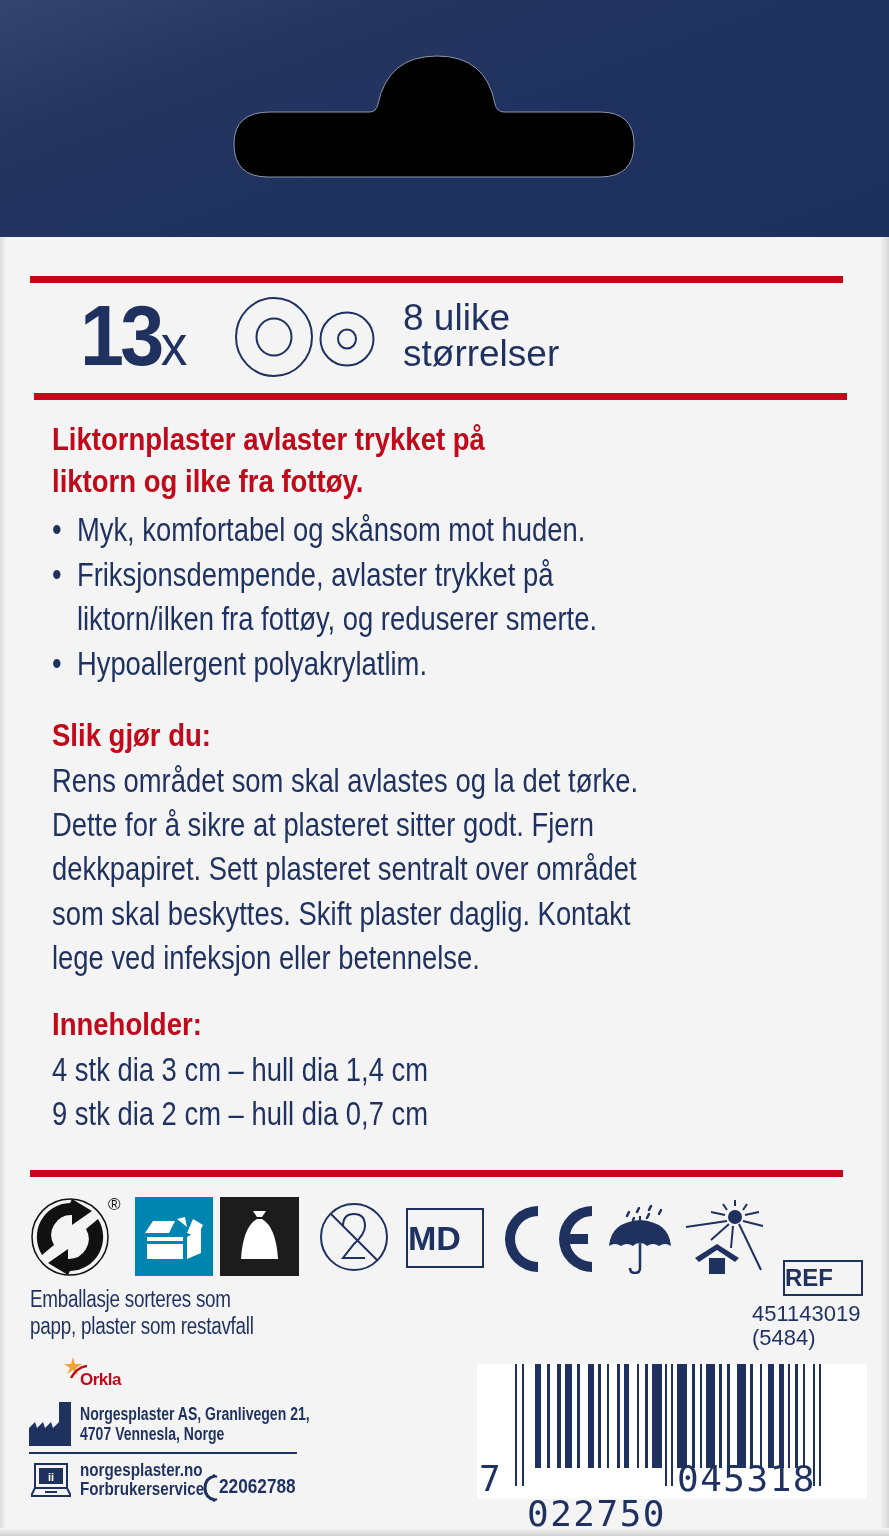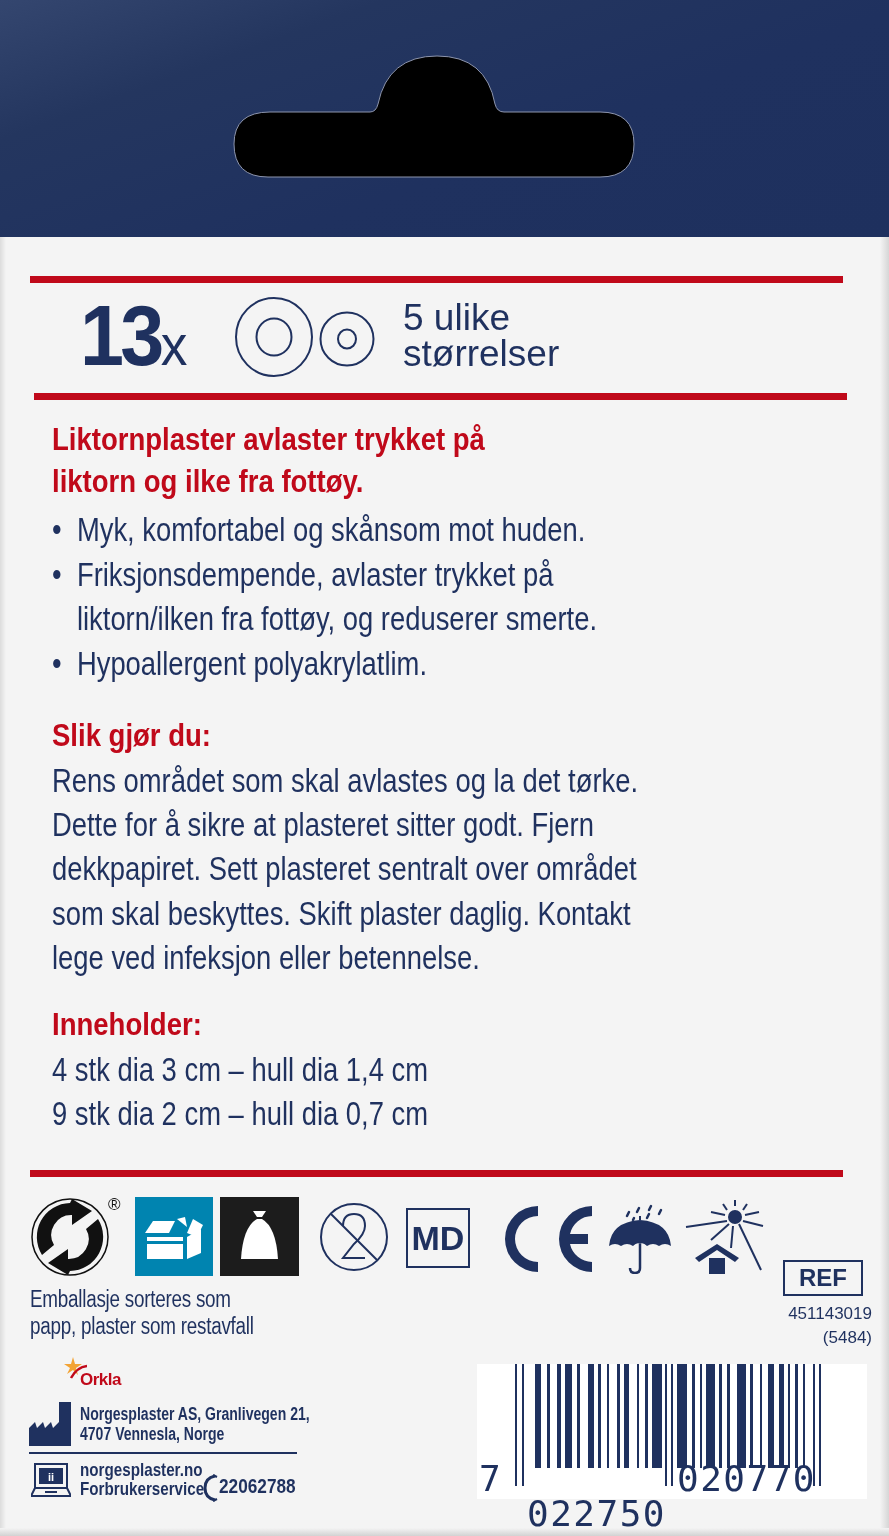--- a/index.html
+++ b/index.html
@@ -16,22 +16,22 @@
   .sizes { left:403px; top:300px; font-size:37px; line-height:36px; color:#1f315f; }
   .headline { left:52px; top:418px; font-size:32px; font-weight:bold; line-height:42px; color:#c0091a; transform:scaleX(0.86); transform-origin:left top; }
   .bullets { left:52px; top:508px; font-size:33px; line-height:44.5px; color:#1f315f; transform:scaleX(0.83); transform-origin:left top; }
   .bullets .li { display:block; }
   .bullets .dot { display:inline-block; width:30px; }
   .bullets .indent { padding-left:30px; }
   .sec-title { font-size:32px; font-weight:bold; color:#c0091a; transform:scaleX(0.86); transform-origin:left top; line-height:40px; }
   .body-text { font-size:33px; line-height:44.2px; color:#1f315f; transform:scaleX(0.83); transform-origin:left top; }
   .icons svg { position:absolute; }
   .recycle-text { left:30px; top:1286px; font-size:23px; line-height:27px; color:#1f315f; transform:scaleX(0.82); transform-origin:left top; letter-spacing:-0.3px; }
-  .ref-box { position:absolute; left:783px; top:1260px; width:80px; height:36px; border:2px solid #1f315f; box-sizing:border-box; color:#1f315f; font-weight:bold; font-size:24px; text-align:center; line-height:32px; }
-  .ref-num { font-size:17px; color:#1f315f; text-align:right; width:120px; left:752px; line-height:24px; }
+  .ref-box { position:absolute; left:783px; top:1260px; width:80px; height:36px; border:2px solid #1f315f; box-sizing:border-box; color:#1f315f; font-weight:bold; font-size:24px; line-height:32px; }
+  .ref-num { font-size:22px; color:#1f315f; text-align:left; width:120px; left:752px; line-height:24px; }
   .orkla-text { left:80px; top:1370px; font-size:17px; color:#c0091a; font-weight:bold; letter-spacing:-0.5px; }
   .addr { left:80px; top:1404px; font-size:18px; line-height:20px; font-weight:bold; color:#1f315f; transform:scaleX(0.78); transform-origin:left top; }
   .divider { position:absolute; left:29px; top:1452px; width:268px; height:2px; background:#1f315f; }
   .web { left:80px; top:1460px; font-size:19px; line-height:19px; font-weight:bold; color:#1f315f; transform:scaleX(0.8); transform-origin:left top; }
   .phone { left:219px; top:1474px; font-size:21px; font-weight:bold; color:#1f315f; transform:scaleX(0.82); transform-origin:left top; }
   .barcode { position:absolute; left:477px; top:1364px; width:390px; height:135px; background:#ffffff; }
   .bc-digits { position:absolute; left:0; top:97px; font-family:"DejaVu Sans Mono", monospace; font-size:36px; color:#1f315f; line-height:36px; }
 </style>
 </head>
 <body>
@@ -50,21 +50,21 @@
 <div class="redline" style="left:30px; top:1170px; width:813px;"></div>
 
 <div class="abs count"><span>13</span><span class="count-x">x</span></div>
 <svg class="abs" style="left:234px; top:296px;" width="145" height="82">
   <ellipse cx="40" cy="41" rx="38" ry="39" fill="none" stroke="#1f315f" stroke-width="2"></ellipse>
   <ellipse cx="40" cy="41" rx="17.5" ry="18.5" fill="none" stroke="#1f315f" stroke-width="2"></ellipse>
   <ellipse cx="113" cy="43" rx="26.5" ry="26.5" fill="none" stroke="#1f315f" stroke-width="2"></ellipse>
   <ellipse cx="113" cy="43" rx="9" ry="9.5" fill="none" stroke="#1f315f" stroke-width="2"></ellipse>
 </svg>
 <div class="abs sizes">
-  <div>5 ulike</div>
+  <div>8 ulike</div>
   <div>størrelser</div>
 </div>
 
 <div class="abs headline">
   <div>Liktornplaster avlaster trykket på</div>
   <div>liktorn og ilke fra fottøy.</div>
 </div>
 
 <div class="abs bullets">
   <div class="li"><span class="dot">•</span><span>Myk, komfortabel og skånsom mot huden.</span></div>
@@ -107,21 +107,21 @@
   <svg style="left:220px; top:1197px;" width="79" height="79" viewBox="0 0 79 79">
     <rect width="79" height="79" fill="#1c1c1c"></rect>
     <path d="M33,14 L46,14 L42,20 L37,20 Z" fill="#fff"></path>
     <path d="M37,22 L42,22 Q56,30 58,62 L21,62 Q23,30 37,22 Z" fill="#fff"></path>
   </svg>
   <svg style="left:319px; top:1202px;" width="70" height="70" viewBox="0 0 70 70">
     <circle cx="35" cy="35" r="33" fill="none" stroke="#1f315f" stroke-width="2"></circle>
     <line x1="12" y1="12" x2="58" y2="58" stroke="#1f315f" stroke-width="2"></line>
     <path d="M24,24 Q24,12 35,12 Q46,12 46,24 Q46,32 35,42 L24,56 L46,56" fill="none" stroke="#1f315f" stroke-width="2"></path>
   </svg>
-  <div class="abs" style="left:406px; top:1208px; width:64px; height:60px; border:2px solid #1f315f; box-sizing:border-box; text-align:center; line-height:56px; font-size:34px; font-weight:bold; color:#1f315f;">MD</div>
+  <div class="abs" style="left:406px; top:1208px; width:78px; height:60px; border:2px solid #1f315f; box-sizing:border-box; text-align:left; line-height:56px; font-size:34px; font-weight:bold; color:#1f315f;">MD</div>
   <svg style="left:502px; top:1204px;" width="92" height="70" viewBox="0 0 92 70">
     <path d="M36,2 A33,33 0 0 0 36,68 L36,58 A23,23 0 0 1 36,12 Z" fill="#1f315f"></path>
     <path d="M90,2 A33,33 0 0 0 90,68 L90,58 A23,23 0 0 1 68,40 L86,40 L86,30 L68,30 A23,23 0 0 1 90,12 Z" fill="#1f315f"></path>
   </svg>
   <svg style="left:607px; top:1198px;" width="66" height="76" viewBox="0 0 66 76">
     <path d="M2,48 Q4,24 33,22 Q62,24 64,48 Q58,44 52,48 Q46,44 40,48 Q36,44 33,46 Q30,44 26,48 Q20,44 14,48 Q8,44 2,48 Z" fill="#1f315f"></path>
     <line x1="33" y1="22" x2="33" y2="18" stroke="#1f315f" stroke-width="2"></line>
     <path d="M33,46 L33,70 Q33,75 28,75 Q23,75 23,70" fill="none" stroke="#1f315f" stroke-width="2.5"></path>
     <path d="M20,18 l2,-4 M30,14 l2,-4 M42,12 l2,-4 M52,16 l2,-4 M40,20 l2,-4 M26,22 l1,-2" stroke="#1f315f" stroke-width="2.5" stroke-linecap="round"></path>
   </svg>
@@ -219,15 +219,15 @@
       <rect x="311" y="0" width="2" height="104"></rect>
       <rect x="318" y="0" width="3" height="104"></rect>
       <rect x="326" y="0" width="2" height="104"></rect>
       <rect x="336" y="0" width="2" height="122"></rect>
       <rect x="342" y="0" width="2" height="122"></rect>
     </g>
   </svg>
   <div class="bc-digits">
     <span style="position:absolute; left:2px;">7</span>
     <span style="position:absolute; left:50px; letter-spacing:1.5px;margin-top:35px;">022750</span>
-    <span style="position:absolute; left:200px; letter-spacing:1.5px;">020770</span>
+    <span style="position:absolute; left:200px; letter-spacing:1.5px;">045318</span>
   </div>
 </div>
 
 </body></html>

